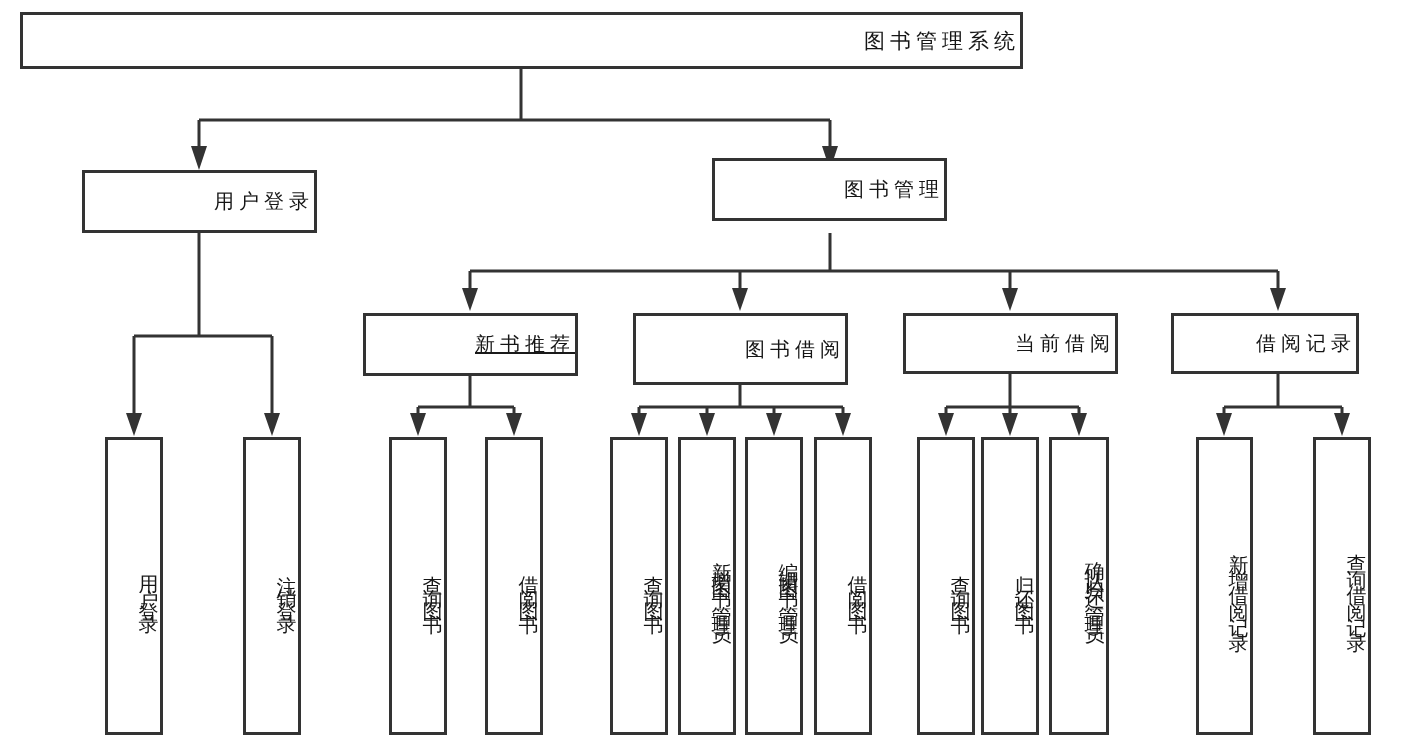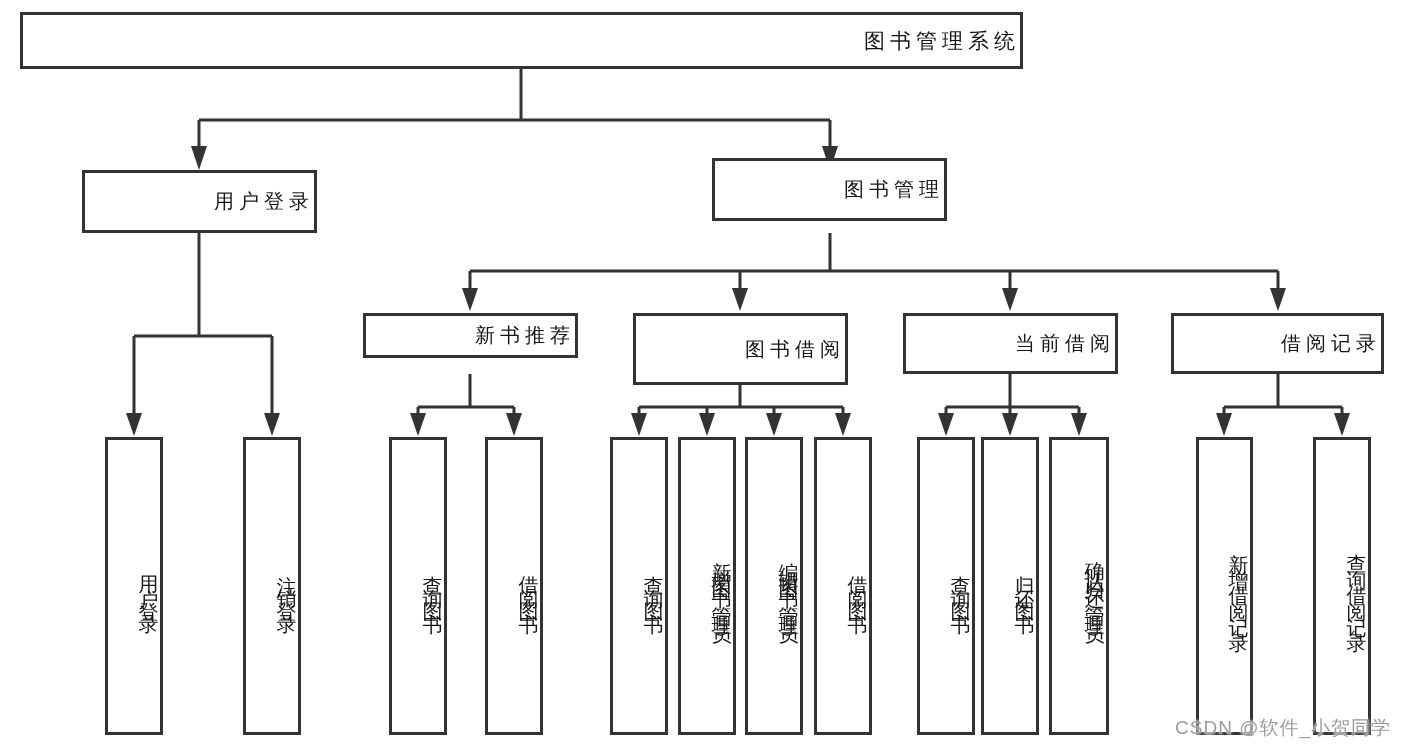--- a/index.html
+++ b/index.html
@@ -106,30 +106,30 @@
     <span class="hlabel root-label">图书管理系统</span>
   </div>
 
   <div class="box" style="left:82px; top:170px; width:235px; height:63px;">
     <span class="hlabel">用户登录</span>
   </div>
   <div class="box" style="left:712px; top:158px; width:235px; height:63px;">
     <span class="hlabel">图书管理</span>
   </div>
 
-  <div class="box" style="left:363px; top:313px; width:215px; height:45px;">
+  <div class="box" style="left:363px; top:313px; width:215px; height:63px;text-decoration:underline;">
     <span class="hlabel">新书推荐</span>
   </div>
   <div class="box" style="left:633px; top:313px; width:215px; height:72px;">
     <span class="hlabel">图书借阅</span>
   </div>
   <div class="box" style="left:903px; top:313px; width:215px; height:61px;">
     <span class="hlabel">当前借阅</span>
   </div>
-  <div class="box" style="left:1171px; top:313px; width:213px; height:61px;">
+  <div class="box" style="left:1171px; top:313px; width:188px; height:61px;">
     <span class="hlabel">借阅记录</span>
   </div>
 
   <div class="box" style="left:105px; top:437px; width:58px; height:298px;">
     <span class="vtext ls-lg">用户登录</span>
   </div>
   <div class="box" style="left:243px; top:437px; width:58px; height:298px;">
     <span class="vtext ls-lg">注销登录</span>
   </div>
 
@@ -163,15 +163,14 @@
     <span class="vtext ls-sm">确认归还（管理员）</span>
   </div>
 
   <div class="box" style="left:1196px; top:437px; width:57px; height:298px;">
     <span class="vtext ls-md">新增借阅记录</span>
   </div>
   <div class="box" style="left:1313px; top:437px; width:58px; height:298px;">
     <span class="vtext ls-md">查询借阅记录</span>
   </div>
 
-  <div class="watermark">CSDN @软件_小贺同学</div>
 
 </div>
 
 </body></html>

